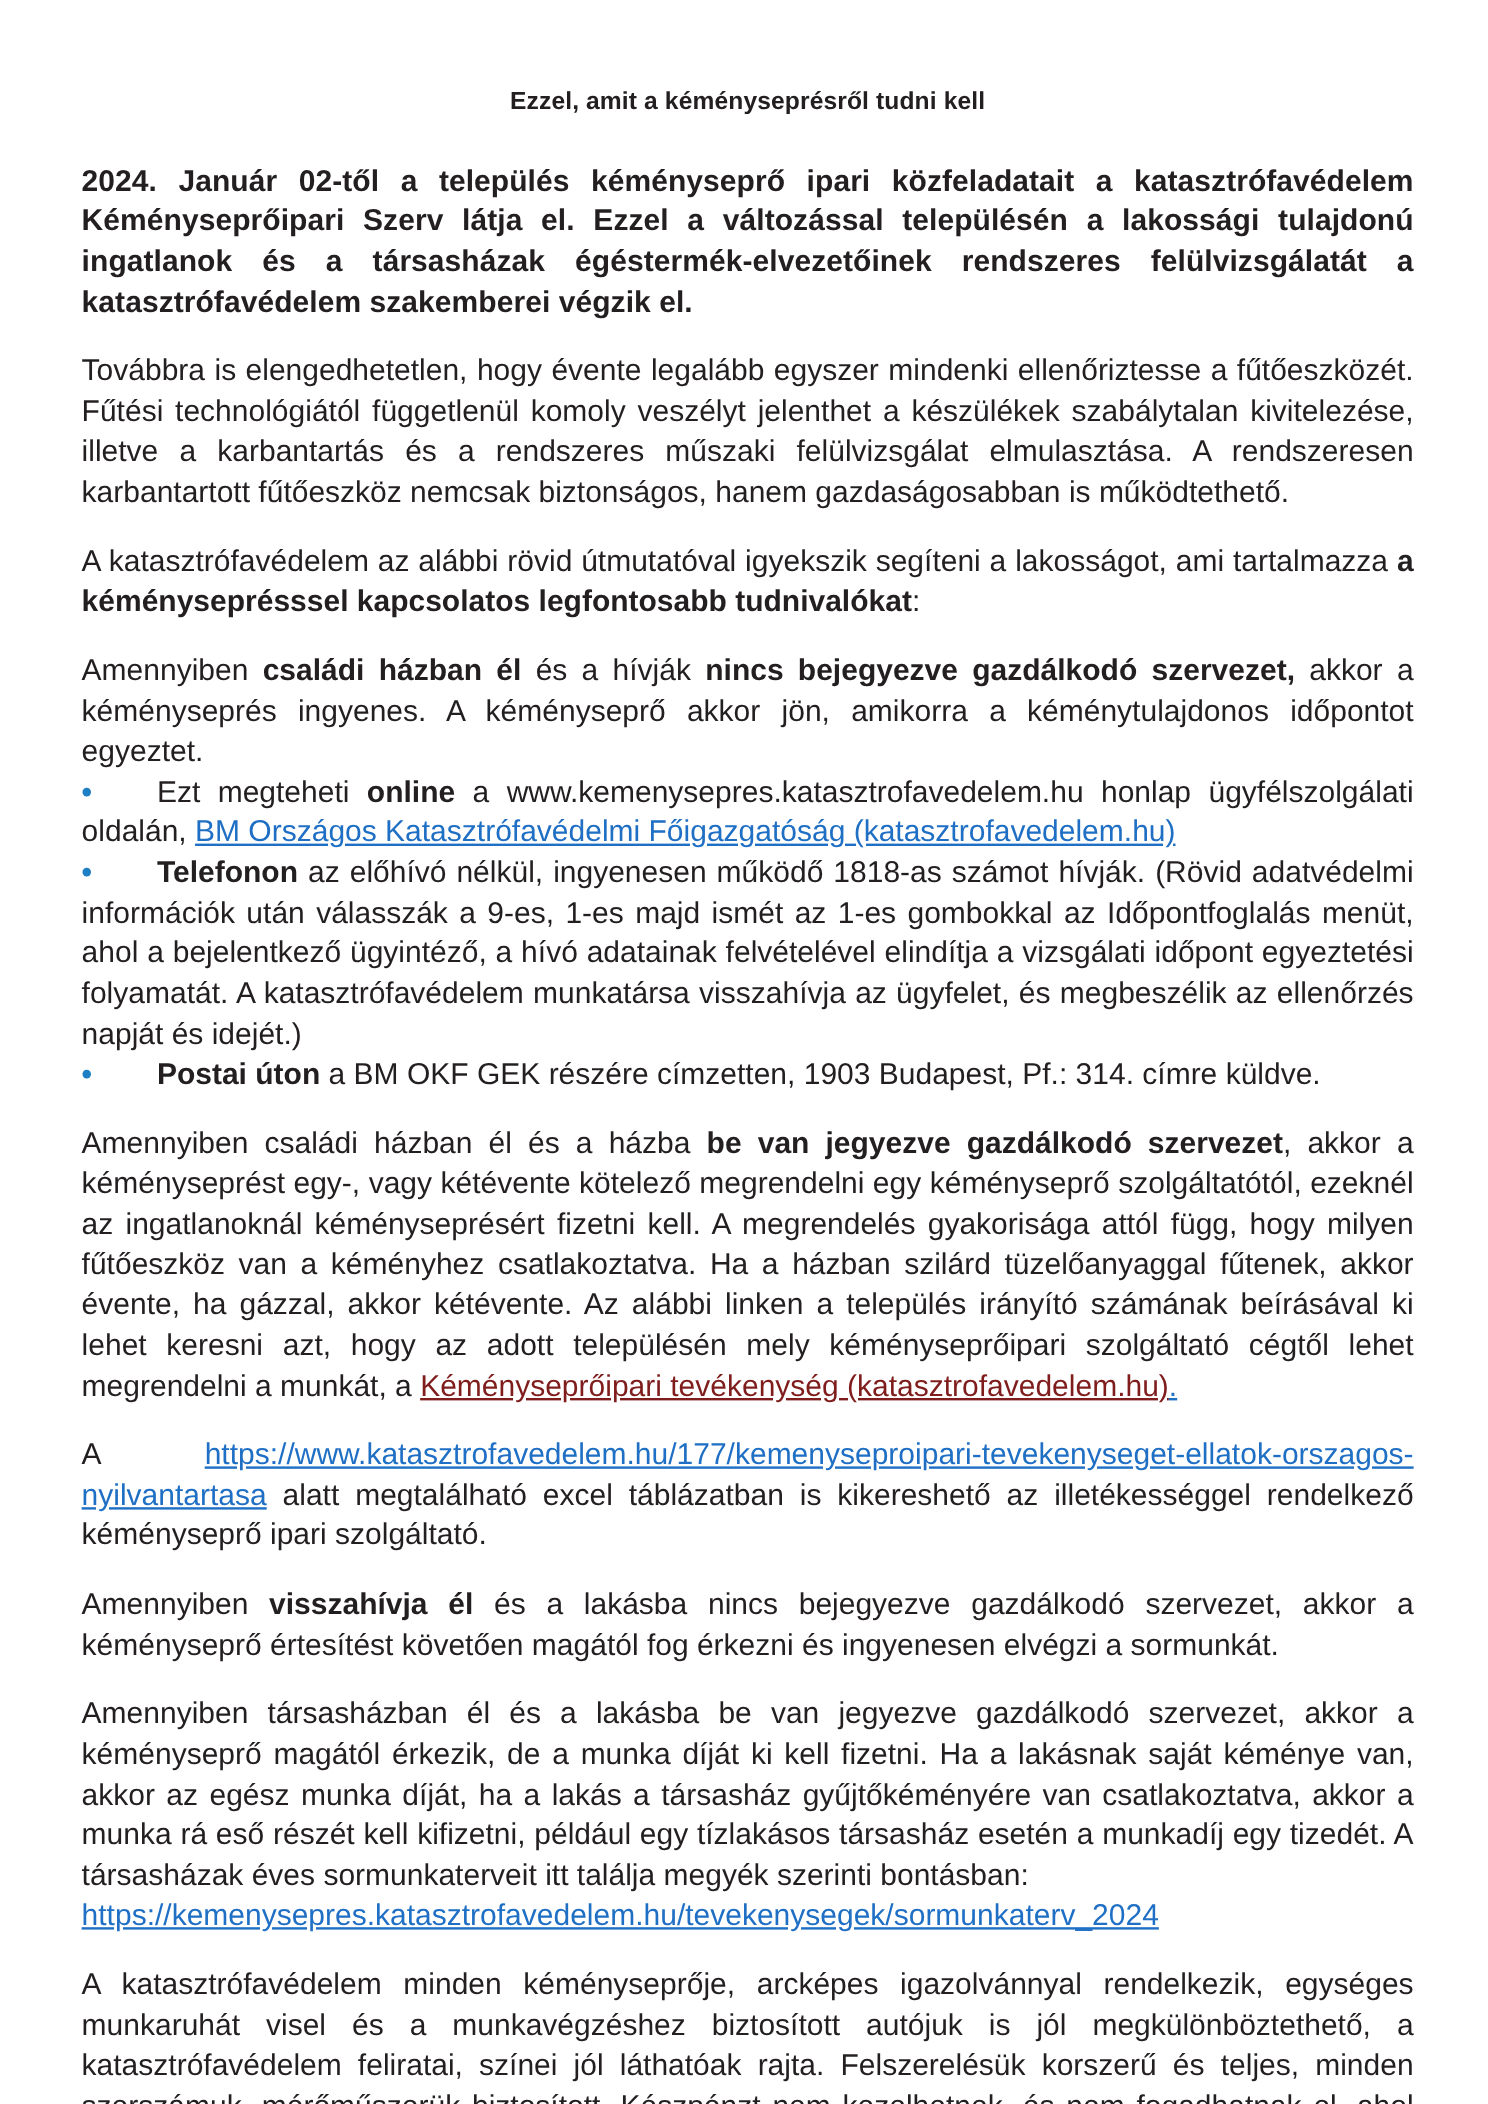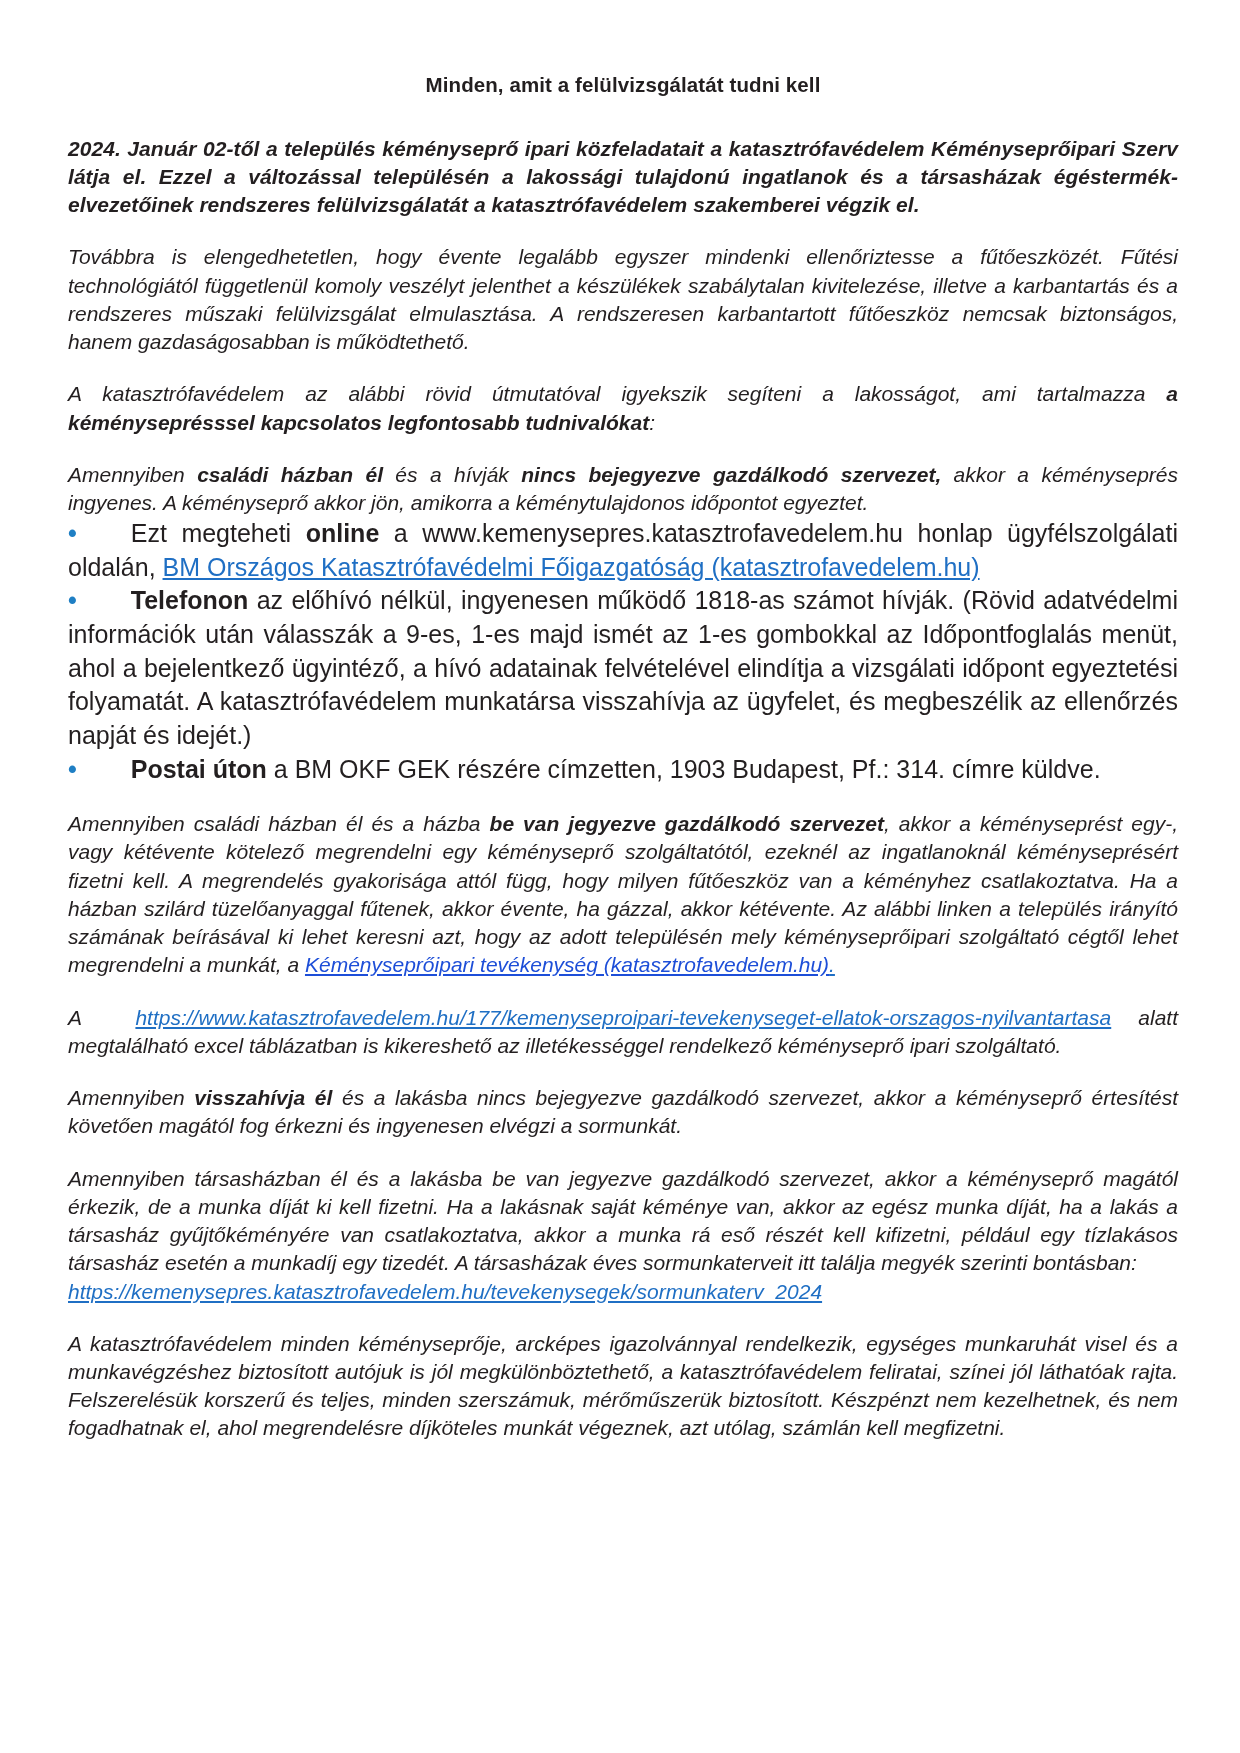--- a/index.html
+++ b/index.html
@@ -23,28 +23,27 @@
   .doc-title {
     text-align: center;
     font-size: 20.5px;
     font-weight: bold;
     letter-spacing: 0.1px;
     margin: 12px 0 0 0;
     line-height: 1.3;
     color: #231f20;
   }
   .para {
-    font-size: 21px;
+    font-size: 25px;
     line-height: 1.345;
     text-align: justify;
     text-justify: inter-word;
     margin: 0;
     color: #231f20;
     hyphens: none;
-    font-style: italic;
   }
   .para.lead {
     font-weight: bold;
     margin-top: 36px;
     letter-spacing: 0.05px;
   }
   .gap-lg { margin-top: 24px; }
   .gap-sm { margin-top: 2px; }
 
   .bullet-para {
@@ -67,34 +66,34 @@
   }
   b, .b { font-weight: bold; }
 
   a.link,
   .link {
     color: #1f6fc4;
     text-decoration: underline;
     word-break: break-word;
   }
   .link-black {
-    color: #1d4ed8;
+    color: #7f1d1d;
     text-decoration: underline;
   }
   .link-dot {
     color: #1f6fc4;
     text-decoration: underline;
   }
 </style>
 </head>
 <body>
 
 <div class="page">
 
-  <h1 class="doc-title">Minden, amit a felülvizsgálatát tudni kell</h1>
+  <h1 class="doc-title">Ezzel, amit a kéményseprésről tudni kell</h1>
 
   <p class="para lead">2024. Január 02-től a település kéményseprő ipari közfeladatait a katasztrófavédelem Kéményseprőipari Szerv látja el. Ezzel a változással településén a lakossági tulajdonú ingatlanok és a társasházak égéstermék-elvezetőinek rendszeres felülvizsgálatát a katasztrófavédelem szakemberei végzik el.</p>
 
   <p class="para gap-lg">Továbbra is elengedhetetlen, hogy évente legalább egyszer mindenki ellenőriztesse a fűtőeszközét. Fűtési technológiától függetlenül komoly veszélyt jelenthet a készülékek szabálytalan kivitelezése, illetve a karbantartás és a rendszeres műszaki felülvizsgálat elmulasztása. A rendszeresen karbantartott fűtőeszköz nemcsak biztonságos, hanem gazdaságosabban is működtethető.</p>
 
   <p class="para gap-lg"><span>A katasztrófavédelem az alábbi rövid útmutatóval igyekszik segíteni a lakosságot, ami tartalmazza </span><b>a kéményseprésssel kapcsolatos legfontosabb tudnivalókat</b><span>:</span></p>
 
   <p class="para gap-lg"><span>Amennyiben </span><b>családi házban él</b><span> és a hívják </span><b>nincs bejegyezve gazdálkodó szervezet,</b><span> akkor a kéményseprés ingyenes. A kéményseprő akkor jön, amikorra a kéménytulajdonos időpontot egyeztet.</span></p>
 
   <p class="bullet-para gap-sm"><span class="bullet-mark">•</span><span class="bullet-gap"></span><span>Ezt megteheti </span><b>online</b><span> a www.kemenysepres.katasztrofavedelem.hu honlap ügyfélszolgálati oldalán, </span><a href="#" class="link">BM Országos Katasztrófavédelmi Főigazgatóság (katasztrofavedelem.hu)</a></p>

